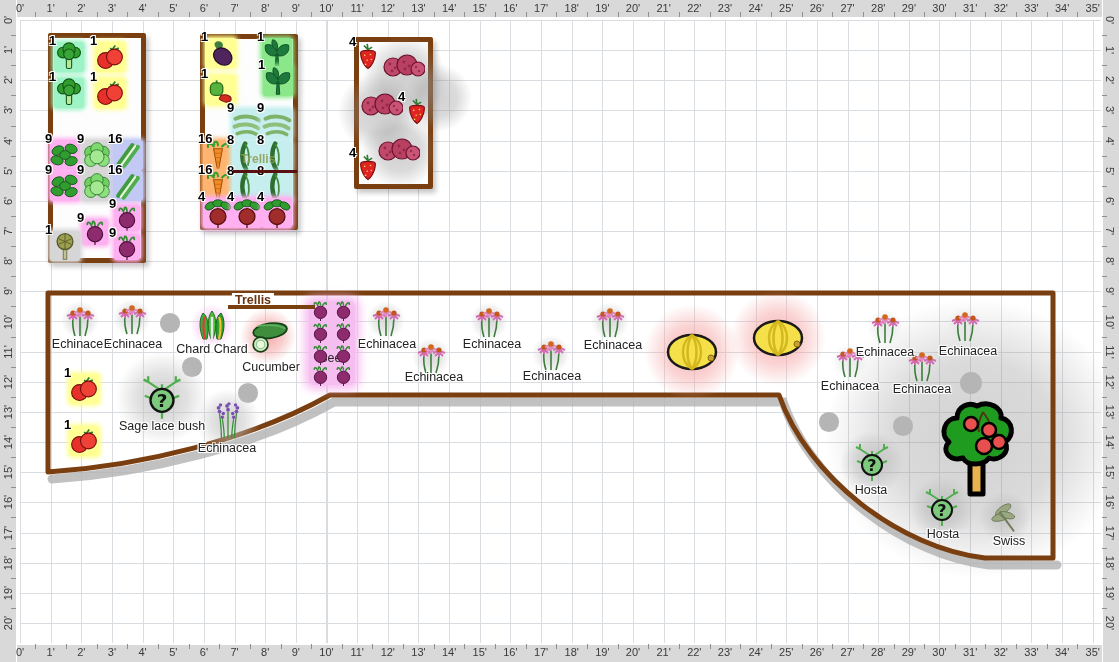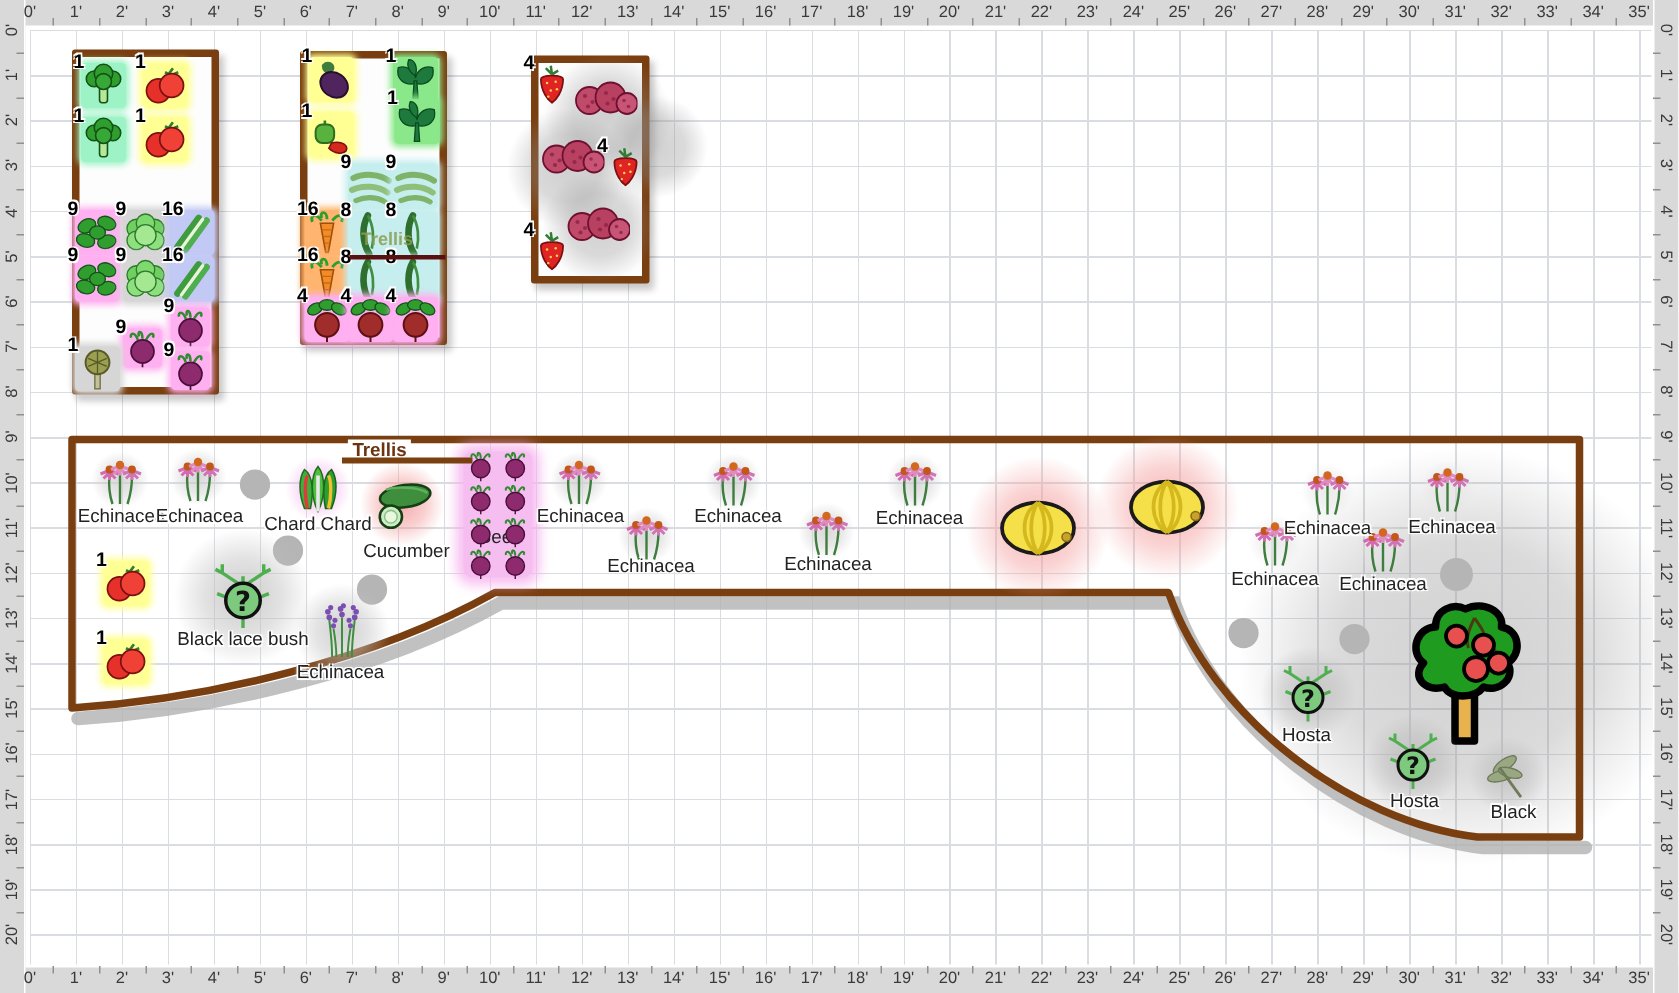--- a/index.html
+++ b/index.html
@@ -1092,34 +1092,34 @@
             <path d="M14 14 L30 36" stroke="#6e7a5a" stroke-width="2" fill="none"></path>
           </svg>
         </div>
       </div>
     </div>
   <div class="layer labels" id="labelsLayer">
       <div class="plbl" style="left: 81px; top: 337px;">Echinacea</div>
       <div class="plbl" style="left: 133px; top: 337px;">Echinacea</div>
       <div class="plbl" style="left: 212px; top: 342px;">Chard Chard</div>
       <div class="plbl" style="left: 271px; top: 360px;">Cucumber</div>
-      <div class="plbl" style="left: 162px; top: 419px;">Black lace bush</div>
+      <div class="plbl" style="left: 162px; top: 419px;">Sage lace bush</div>
       <div class="plbl" style="left: 227px; top: 441px;">Echinacea</div>
       <div class="plbl" style="left: 387px; top: 337px;">Echinacea</div>
       <div class="plbl" style="left: 434px; top: 370px;">Echinacea</div>
       <div class="plbl" style="left: 492px; top: 337px;">Echinacea</div>
       <div class="plbl" style="left: 552px; top: 369px;">Echinacea</div>
       <div class="plbl" style="left: 613px; top: 338px;">Echinacea</div>
       <div class="plbl" style="left: 885px; top: 345px;">Echinacea</div>
       <div class="plbl" style="left: 968px; top: 344px;">Echinacea</div>
       <div class="plbl" style="left: 850px; top: 379px;">Echinacea</div>
       <div class="plbl" style="left: 922px; top: 382px;">Echinacea</div>
       <div class="plbl" style="left: 871px; top: 483px;">Hosta</div>
       <div class="plbl" style="left: 943px; top: 527px;">Hosta</div>
-      <div class="plbl" style="left: 1009px; top: 534px;">Black</div>
+      <div class="plbl" style="left: 1009px; top: 534px;">Swiss</div>
       <div class="trellis-lbl" style="left: 253px; top: 300px;">Trellis</div>
       <div class="trellis-bar" style="left: 228px; top: 305px; width: 87px; height: 4px; background: rgb(122, 64, 16);"></div>
     </div>
   <div class="band band-top"></div>
   <div class="band band-bottom"></div>
   <div class="band band-left"></div>
   <div class="band band-right"></div>
   <div id="rulerLabels">
       <span class="rl rl-h" style="left: 20px; top: 2px;">0'</span>
       <span class="rl rl-h" style="left: 50.65px; top: 2px;">1'</span>

